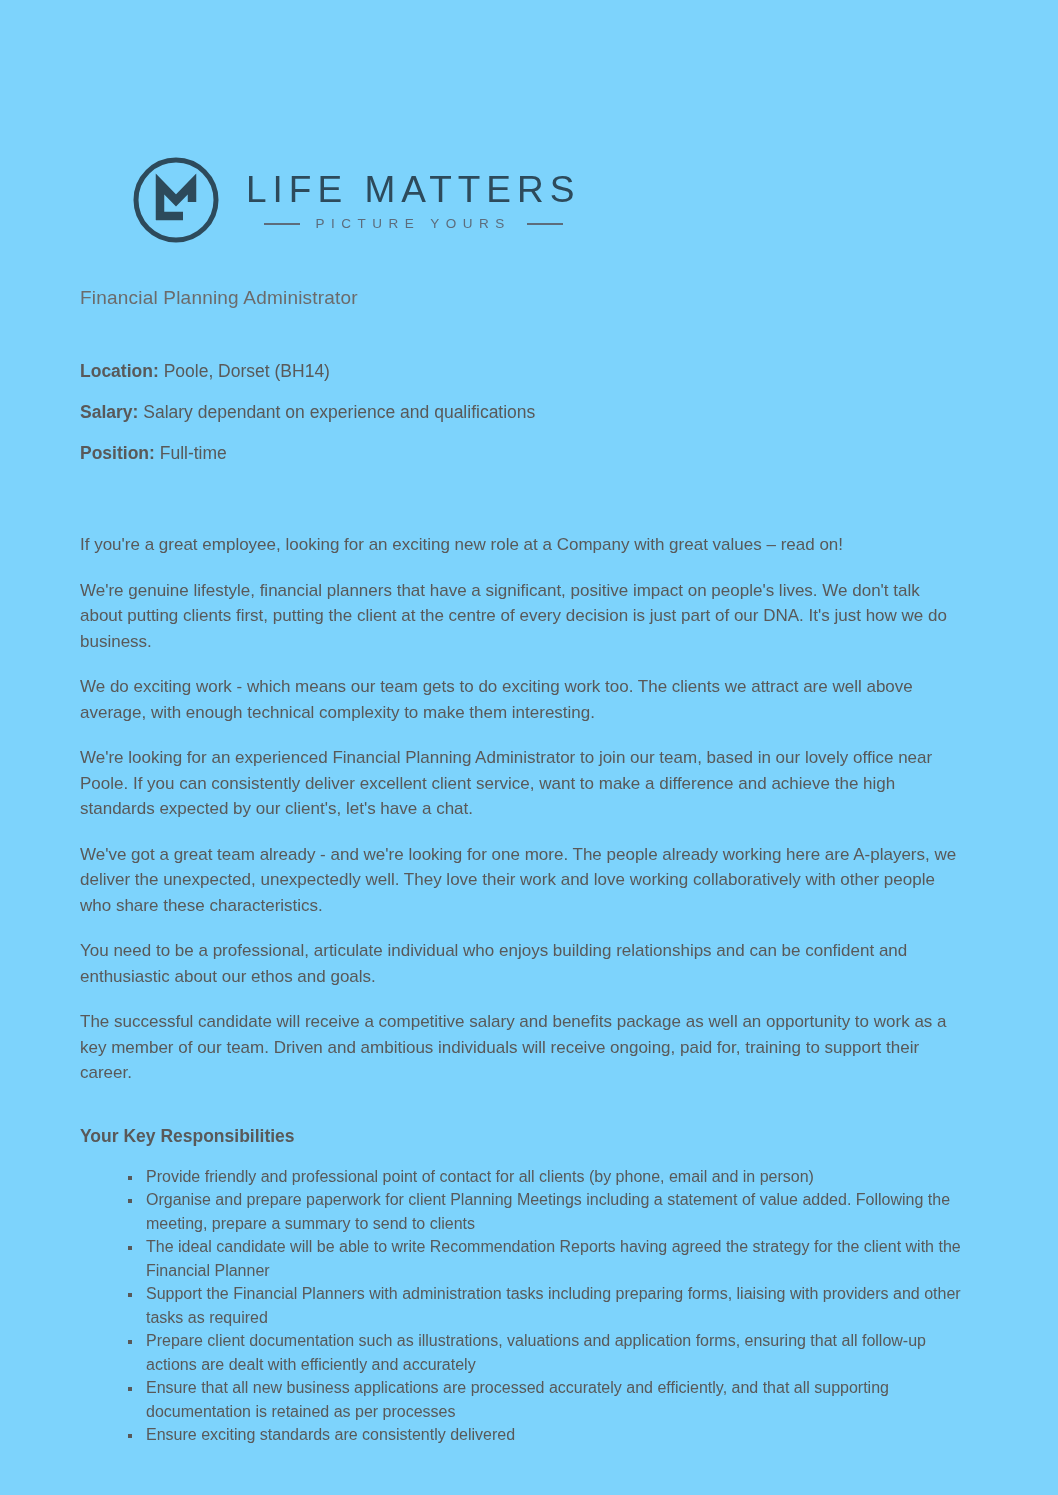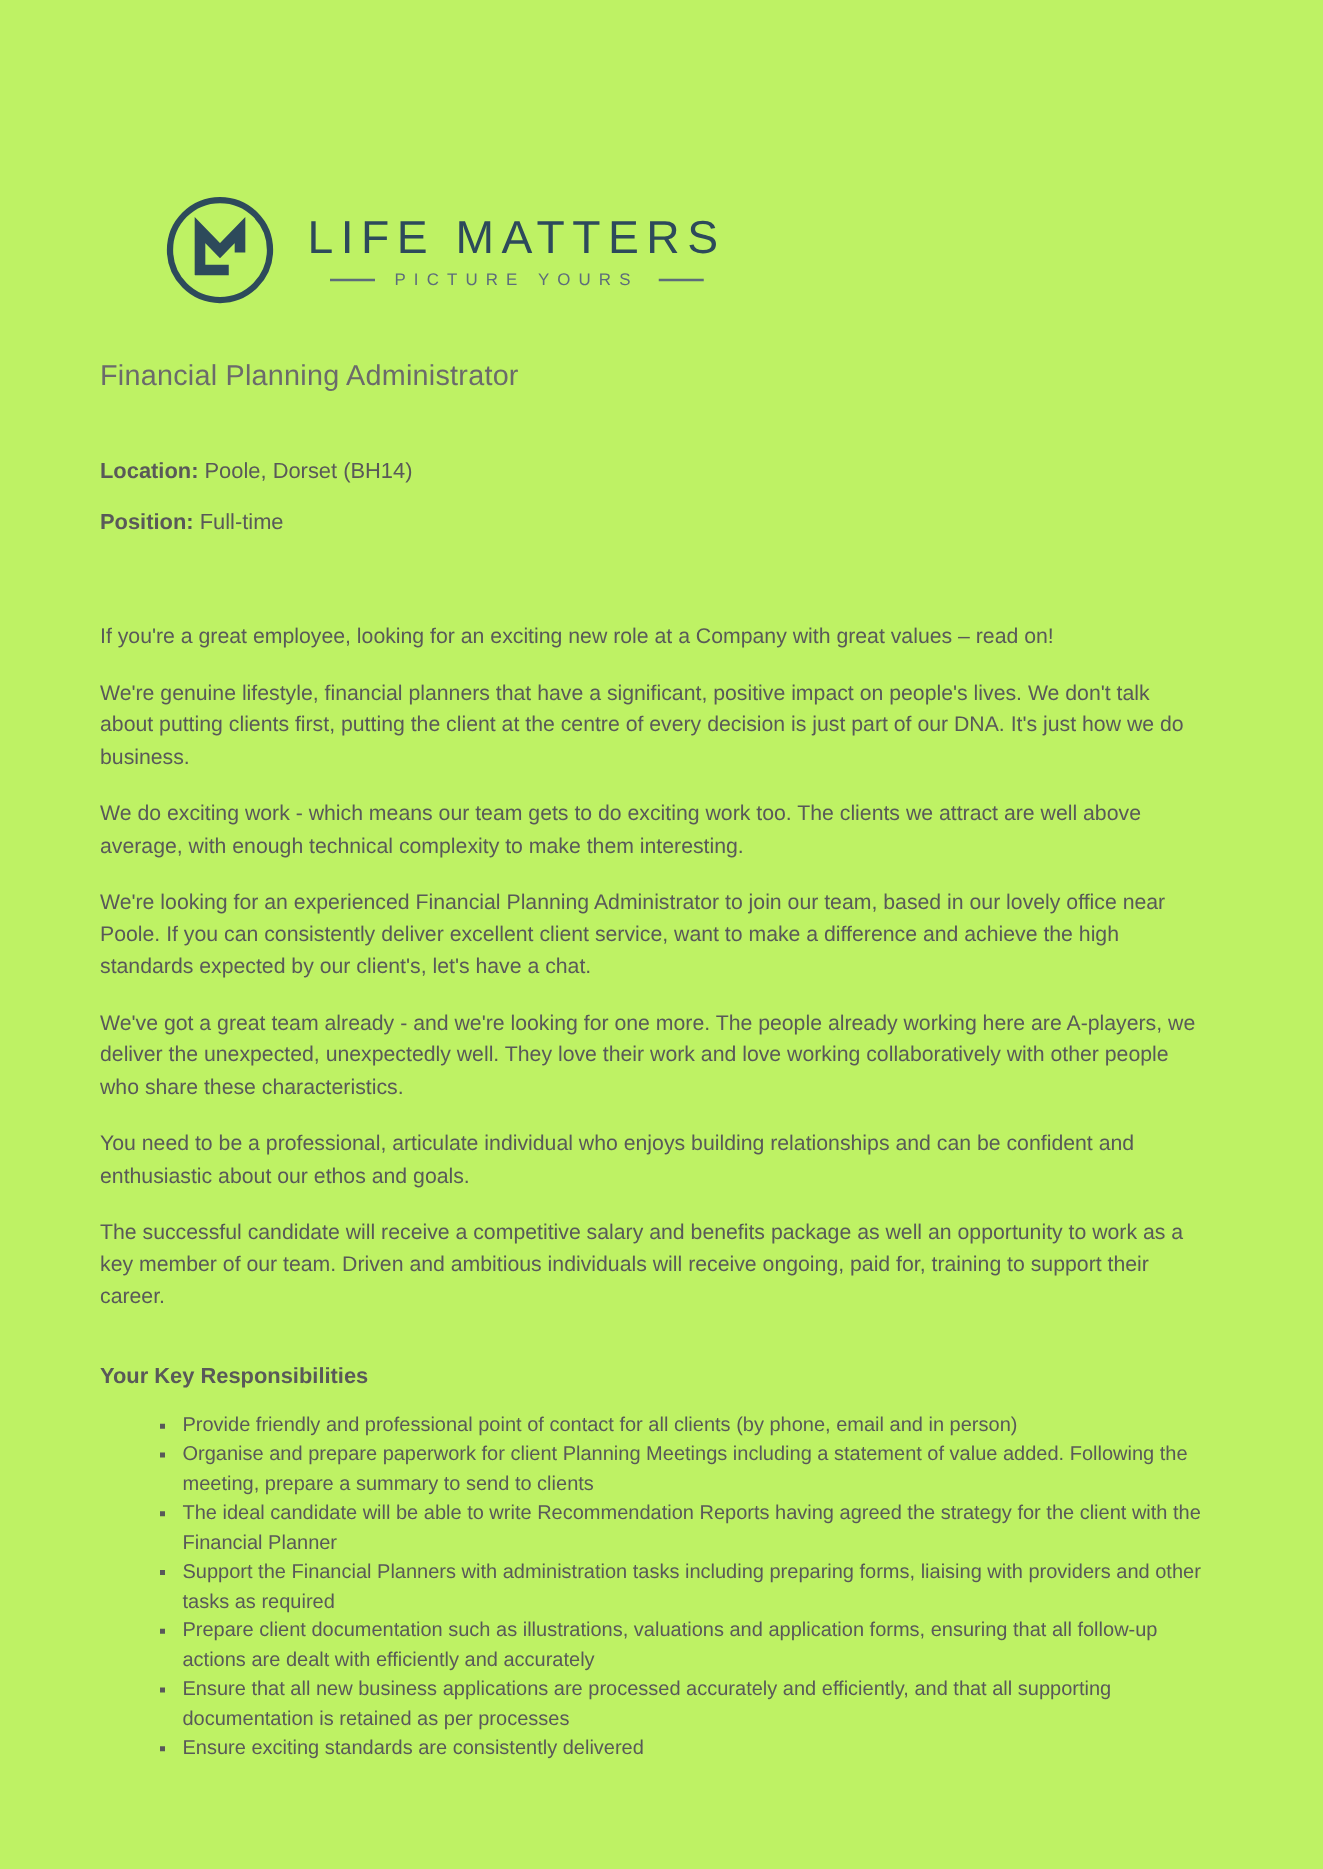--- a/index.html
+++ b/index.html
@@ -9,21 +9,21 @@
     --title: #6b6b6b;
   }
   * { margin: 0; padding: 0; box-sizing: border-box; }
   html, body { background: #ffffff; }
   body { font-family: "Liberation Sans", sans-serif; }
 
   .page {
     position: relative;
     width: 1058px;
     height: 1495px;
-    background: #bef264;
+    background: #7dd3fc;
     padding: 155px 96px 0 80px;
     overflow: hidden;
   }
 
   
   .logo-row {
     display: flex;
     align-items: center;
     height: 90px;
     margin-left: 52px;
@@ -57,21 +57,21 @@
   }
   .logo-tagline {
     font-size: 13.5px;
     letter-spacing: 6.5px;
     white-space: nowrap;
   }
 
   
   .job-title {
     margin-top: 42px;
-    font-size: 23px;
+    font-size: 19px;
     font-weight: 400;
     color: var(--title);
     letter-spacing: 0.2px;
   }
   .details { margin-top: 50px; }
   .detail-line {
     font-size: 17.5px;
     line-height: 25px;
     color: var(--text);
     margin-top: 16px;
@@ -126,20 +126,21 @@
         <span class="logo-tagline">PICTURE YOURS</span>
         <span class="tagline-dash"></span>
       </div>
     </div>
   </header>
 
   <h1 class="job-title">Financial Planning Administrator</h1>
 
   <section class="details">
     <p class="detail-line"><span class="detail-label">Location:</span>&nbsp;<span>Poole, Dorset (BH14)</span></p>
+    <p class="detail-line"><span class="detail-label">Salary:</span>&nbsp;<span>Salary dependant on experience and qualifications</span></p>
     <p class="detail-line"><span class="detail-label">Position:</span>&nbsp;<span>Full-time</span></p>
   </section>
 
   <section class="body-copy">
     <p class="para">If you're a great employee, looking for an exciting new role at a Company with great values – read on!</p>
     <p class="para">We're genuine lifestyle, financial planners that have a significant, positive impact on people's lives. We don't talk about putting clients first, putting the client at the centre of every decision is just part of our DNA. It's just how we do business.</p>
     <p class="para">We do exciting work - which means our team gets to do exciting work too. The clients we attract are well above average, with enough technical complexity to make them interesting.</p>
     <p class="para">We're looking for an experienced Financial Planning Administrator to join our team, based in our lovely office near Poole. If you can consistently deliver excellent client service, want to make a difference and achieve the high standards expected by our client's, let's have a chat.</p>
     <p class="para">We've got a great team already - and we're looking for one more.  The people already working here are A-players, we deliver the unexpected, unexpectedly well. They love their work and love working collaboratively with other people who share these characteristics.</p>
     <p class="para">You need to be a professional, articulate individual who enjoys building relationships and can be confident and enthusiastic about our ethos and goals.</p>

